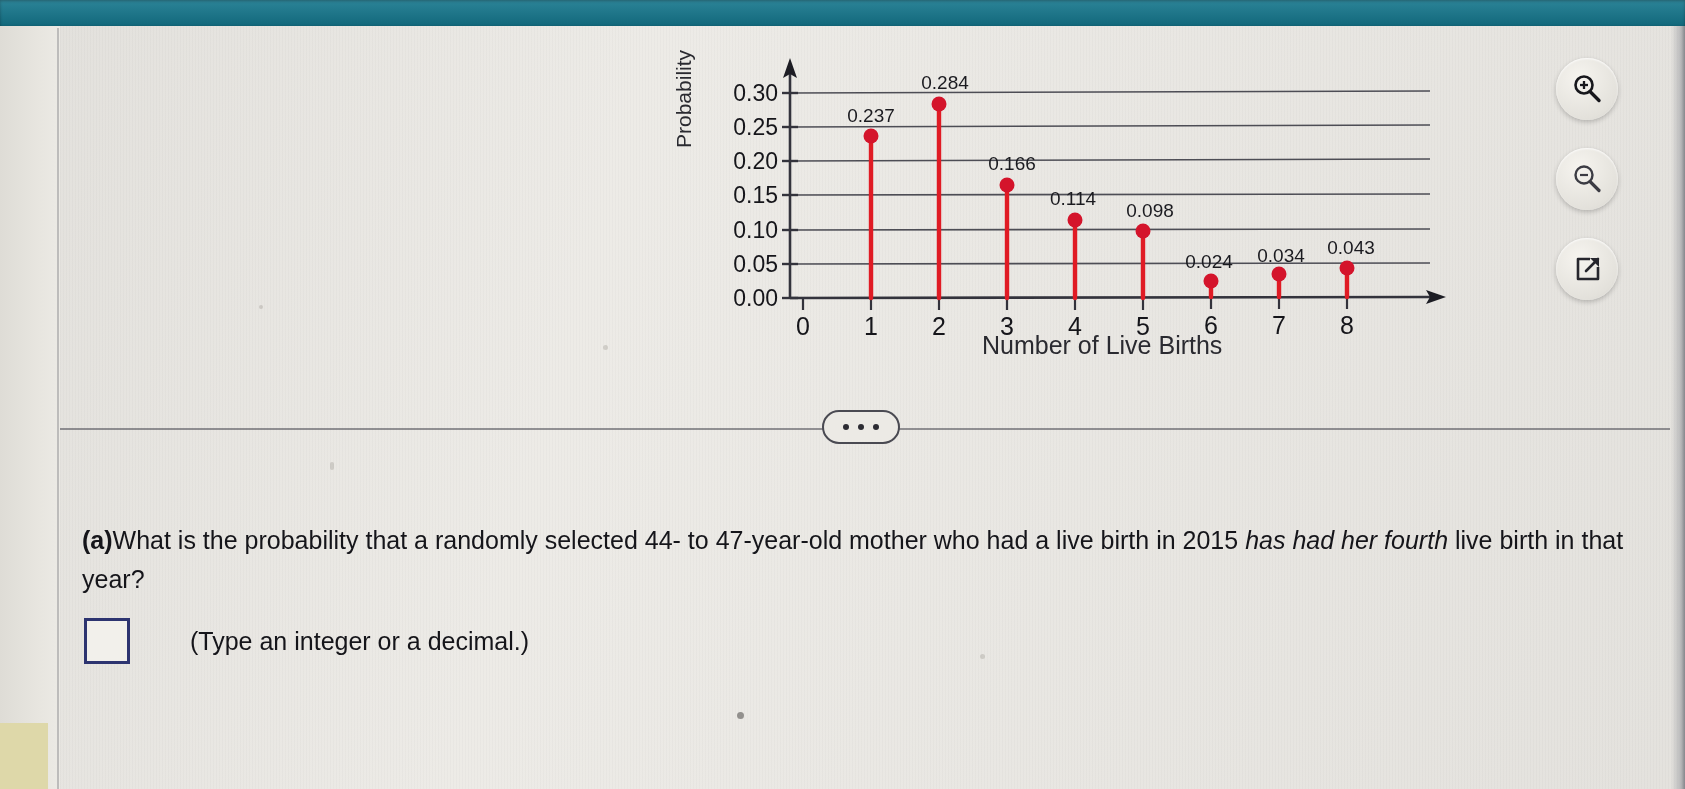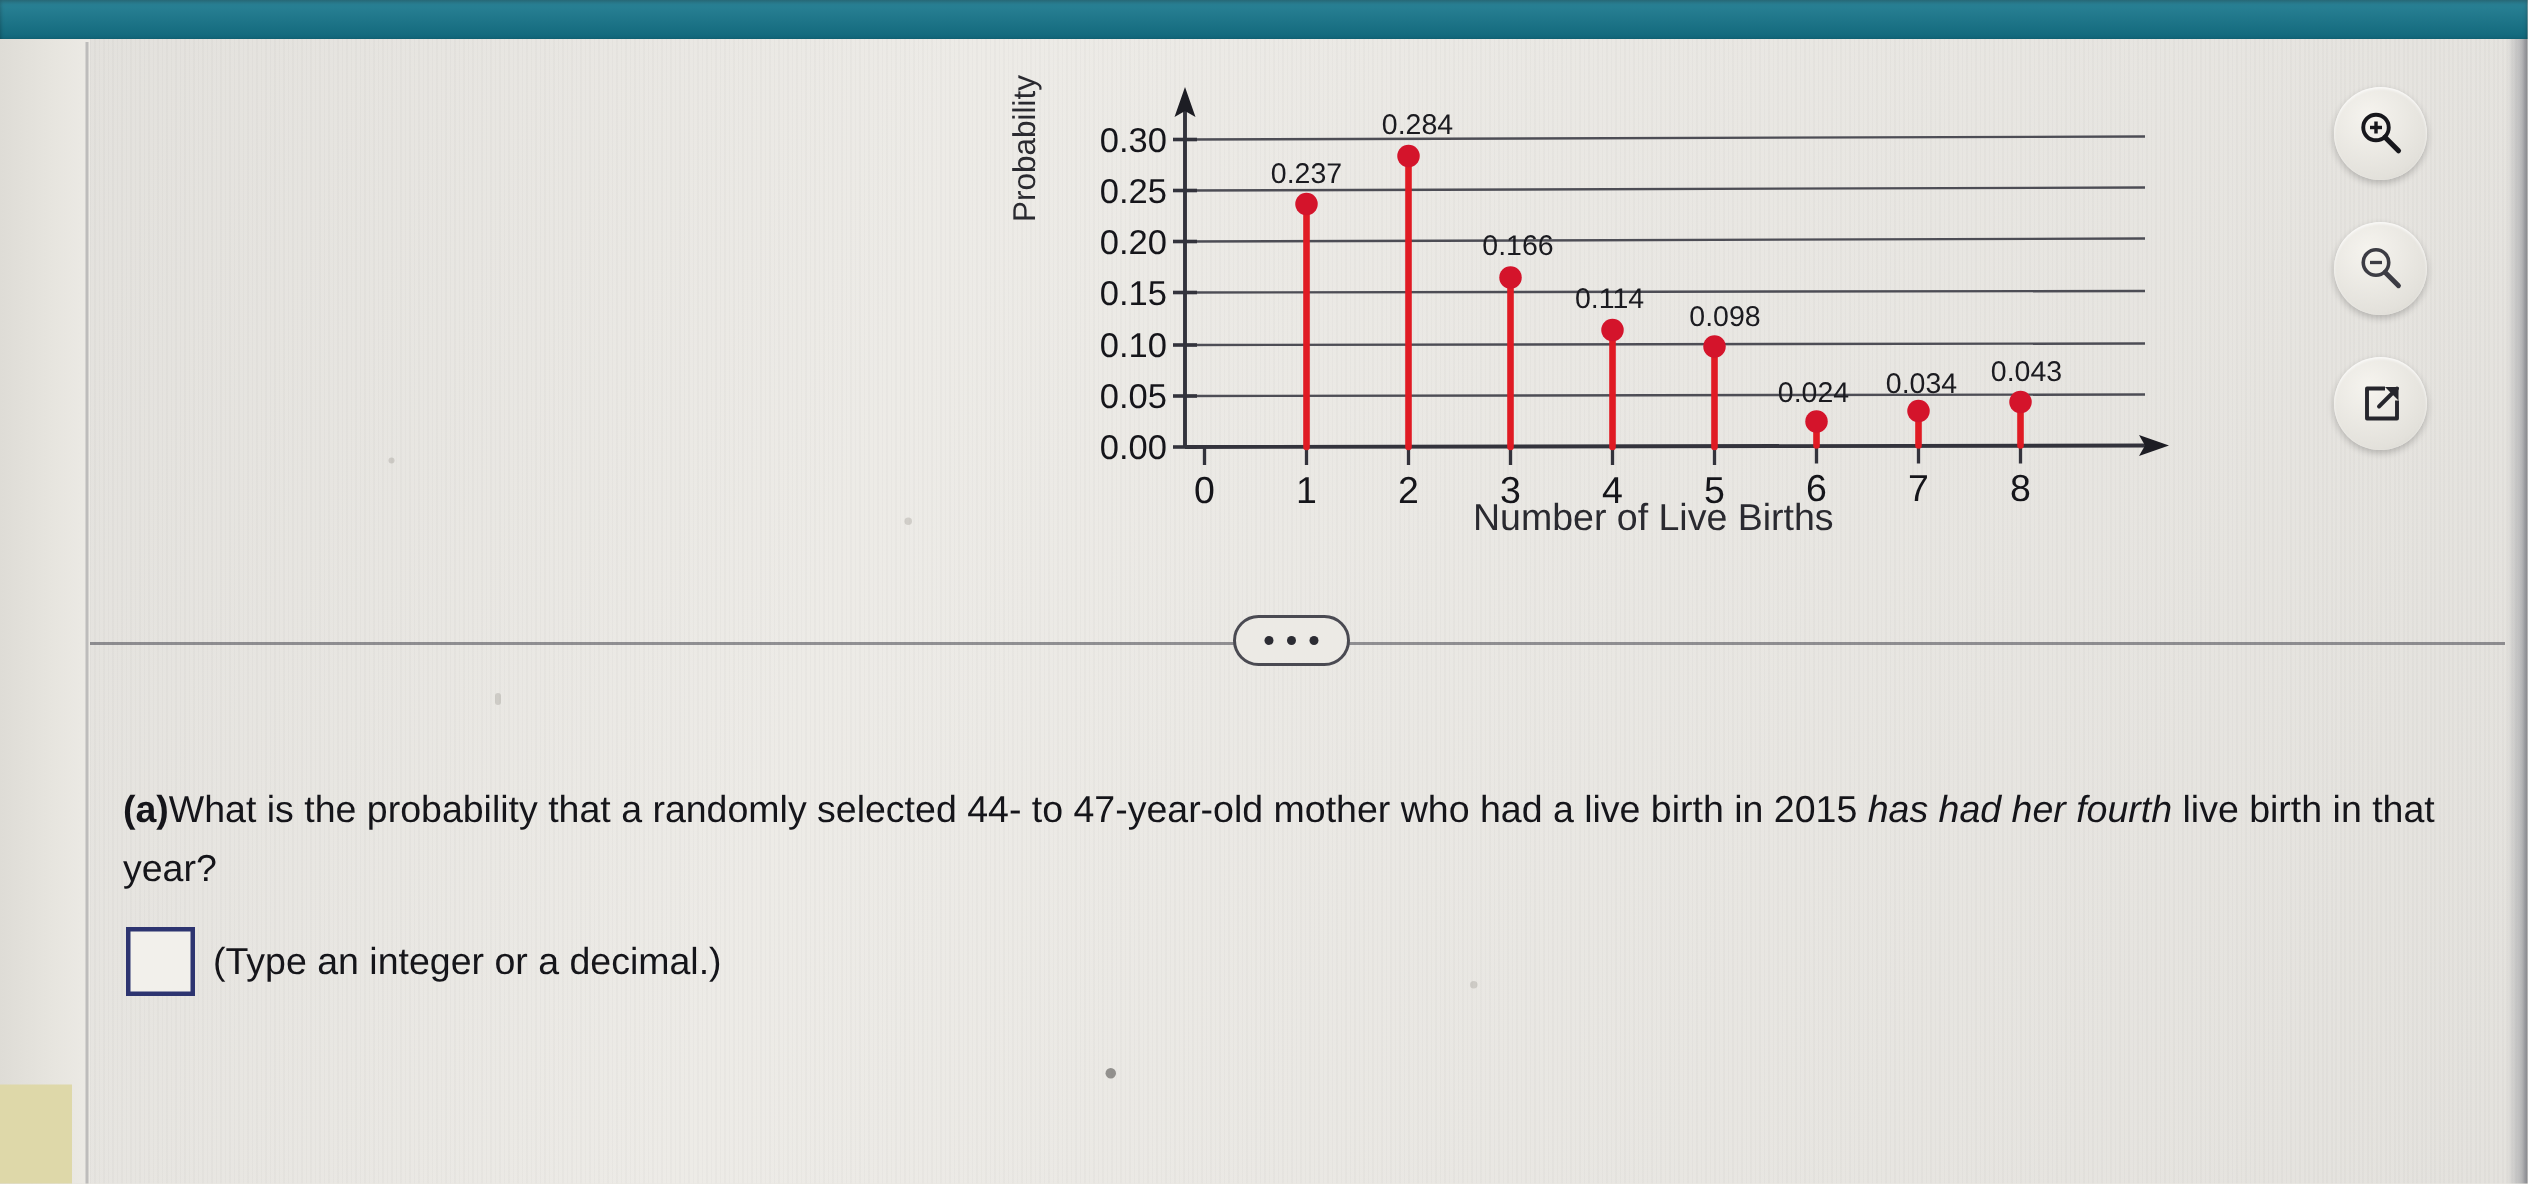--- a/index.html
+++ b/index.html
@@ -101,21 +101,21 @@
 
   .answer-row{
     position:absolute; left:84px; top:618px;
     display:flex; align-items:center; gap:12px;
   }
   .answer-box{
     width:46px; height:46px;
     border:3px solid #2d3470; background:#f2f0eb;
     cursor:text;
   }
-  .answer-hint{ font-size:25px; color:#15151a; }
+  .answer-hint{ font-size:25px; color:#15151a;margin-left:48px; }
 
   
   .tool-col{
     position:absolute; left:1556px; top:58px;
     display:flex; flex-direction:column; gap:28px;
   }
   .tool-btn{
     width:62px; height:62px; border-radius:50%;
     background:radial-gradient(circle at 38% 32%, #f6f4ef 0%, #e3e1db 72%, #d2d0c9 100%);
     box-shadow:0 2px 5px rgba(0,0,0,0.22), inset 0 1px 2px rgba(255,255,255,0.85);

